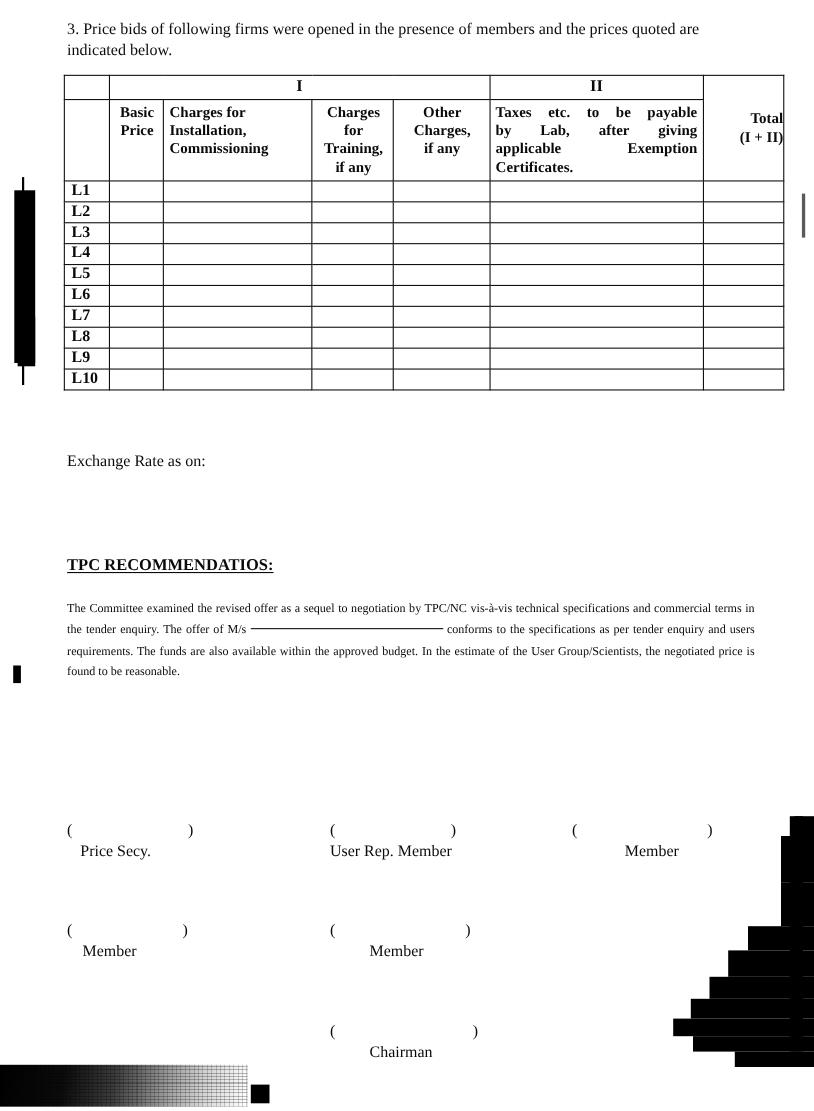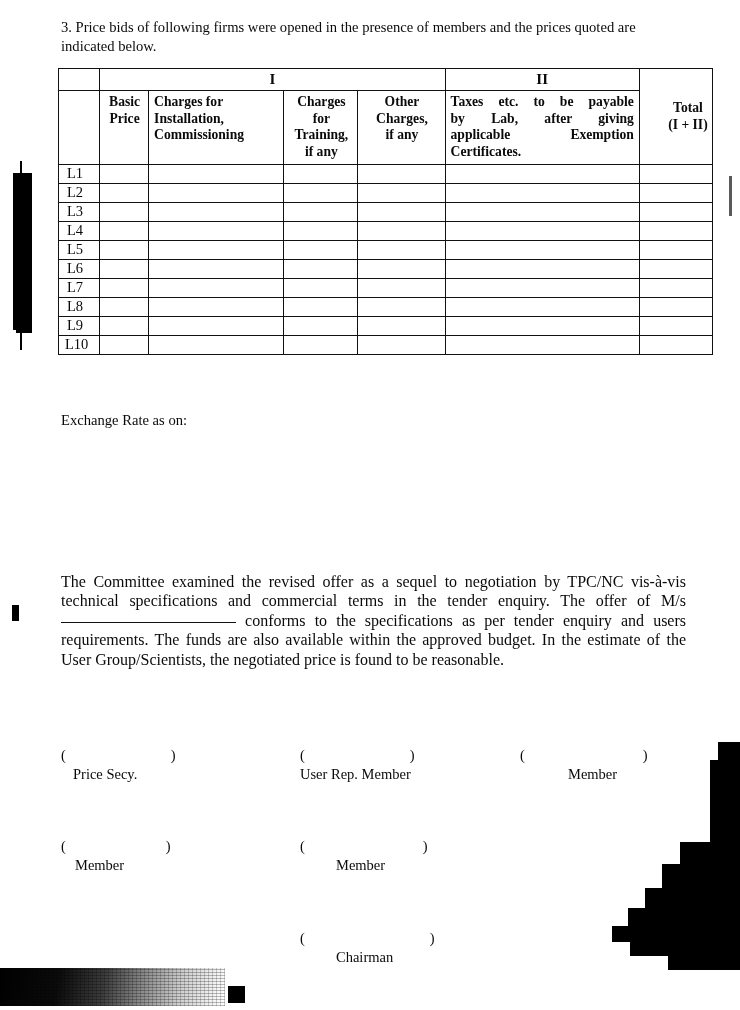--- a/index.html
+++ b/index.html
@@ -74,32 +74,32 @@
     text-align-last: justify;
     padding-right: 5px;
     margin-top: 36px;
   }
   table.bid-table .hcell.just span.lastline {
     display: block;
     text-align: right;
     text-align-last: left;
   }
   table.bid-table .total-cell {
-    text-align: center;
+    text-align: right;
     vertical-align: middle;
     padding-left: 24px;
   }
   table.bid-table .rowlabel {
-    font-weight: normal;
+    font-weight: bold;
     font-size: 14.5px;
     padding: 0 16px 1px 6px;
     height: 17px;
     line-height: 17px;
     vertical-align: middle;
-    text-align: right;
+    text-align: left;
   }
   table.bid-table td.datacell {
     height: 17px;
   }
   .col-label   { width: 41px; }
   .col-basic   { width: 49px; }
   .col-install { width: 135px; }
   .col-train   { width: 74px; }
   .col-other   { width: 87px; }
   .col-taxes   { width: 194px; }
@@ -136,23 +136,23 @@
     font-size: 15px;
     font-weight: bold;
     text-decoration: underline;
     text-underline-offset: 2px;
   }
 
   
   .rec-para {
     position: absolute;
     left: 61px;
-    top: 572px;
+    top: 544px;
     width: 625px;
-    font-size: 16px;
+    font-size: 11px;
     line-height: 19.4px;
     text-align: justify;
   }
   .rec-para .blank-inline {
     display: inline-block;
     width: 175px;
     border-bottom: 1.5px solid #111;
     height: 0;
     vertical-align: 3px;
   }
@@ -423,20 +423,21 @@
           <td class="datacell"></td>
           <td class="datacell"></td>
         </tr>
       </tbody>
     </table>
   </div>
 
   <div class="exchange-rate">Exchange Rate as on:</div>
 
 
+  <div class="tpc-heading">TPC RECOMMENDATIOS:</div>
 
   <div class="rec-para">
     <span>The Committee examined the revised offer as a sequel to negotiation by TPC/NC vis-à-vis technical specifications and commercial terms in the tender enquiry. The offer of M/s</span>
     <span class="blank-inline"></span>
     <span>conforms to the specifications as per tender enquiry and users requirements. The funds are also available within the approved budget. In the estimate of the User Group/Scientists, the negotiated price is found to be reasonable.</span>
   </div>
 
 
   <div class="sig" style="left:61px; top:747px;">
     <span class="parens">

